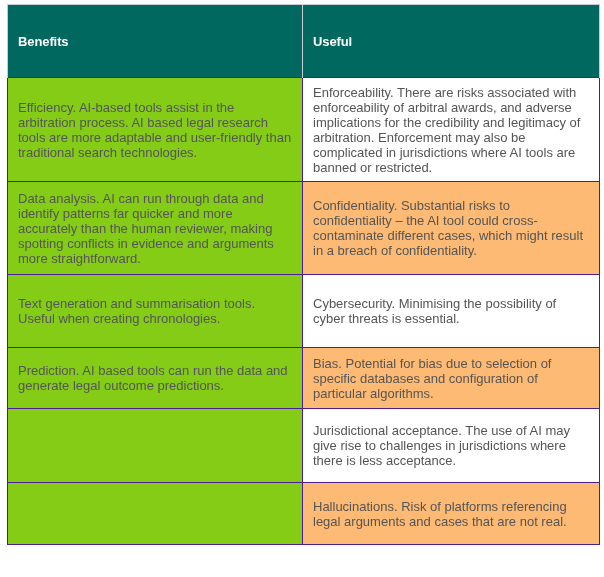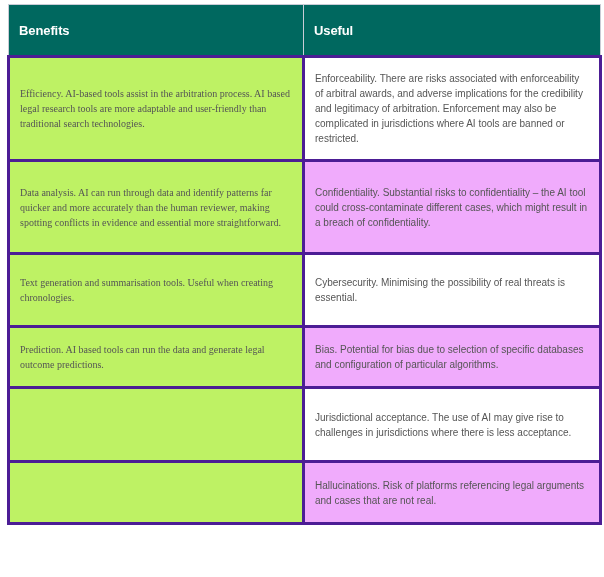--- a/index.html
+++ b/index.html
@@ -24,37 +24,37 @@
     }
     col.c1 { width: 295px; }
     col.c2 { width: 297px; }
     th {
       background: #00685f;
       color: #ffffff;
       font-weight: bold;
       font-size: 13px;
       text-align: left;
       height: 48px;
-      padding: 1px 10px;
+      padding: 12px 10px;
       border: 1px solid #c9ccd6;
       border-bottom: none;
       letter-spacing: -0.1px;
     }
     td {
-      font-size: 10px;
+      font-size: 13px;
       line-height: 15px;
       color: #555555;
       vertical-align: middle;
       padding: 0 10px;
-      border: 3px solid #4c1d95;
+      border: 1px solid #4c1d95;
       letter-spacing: 0;
     }
-    td.benefit { background: #bef264; font-family: Liberation Serif, serif; }
+    td.benefit { background: #84cc16; }
     td.risk { background: #ffffff; }
-    tr.alt td.risk { background: #f0abfc; }
+    tr.alt td.risk { background: #fdba74; }
     tr.r1 { height: 104px; }
     tr.r2 { height: 93px; }
     tr.r3 { height: 73px; }
     tr.r4 { height: 61px; }
     tr.r5 { height: 74px; }
     tr.r6 { height: 62px; }
     tr.r7 { height: 63px; }
   </style>
 </head>
 <body>
@@ -70,26 +70,26 @@
         <th>Benefits</th>
         <th>Useful</th>
       </tr>
     </thead>
     <tbody>
       <tr class="r1">
         <td class="benefit">Efficiency. AI-based tools assist in the arbitration process. AI based legal research tools are more adaptable and user-friendly than traditional search technologies.</td>
         <td class="risk">Enforceability. There are risks associated with enforceability of arbitral awards, and adverse implications for the credibility and legitimacy of arbitration. Enforcement may also be complicated in jurisdictions where AI tools are banned or restricted.</td>
       </tr>
       <tr class="r2 alt">
-        <td class="benefit">Data analysis. AI can run through data and identify patterns far quicker and more accurately than the human reviewer, making spotting conflicts in evidence and essential more straightforward.</td>
+        <td class="benefit">Data analysis. AI can run through data and identify patterns far quicker and more accurately than the human reviewer, making spotting conflicts in evidence and arguments more straightforward.</td>
         <td class="risk">Confidentiality. Substantial risks to confidentiality – the AI tool could cross-contaminate different cases, which might result in a breach of confidentiality.</td>
       </tr>
       <tr class="r3">
         <td class="benefit">Text generation and summarisation tools. Useful when creating chronologies.</td>
-        <td class="risk">Cybersecurity. Minimising  the possibility of real threats is essential.</td>
+        <td class="risk">Cybersecurity. Minimising  the possibility of cyber threats is essential.</td>
       </tr>
       <tr class="r4 alt">
         <td class="benefit">Prediction. AI based tools can run the data and generate legal outcome predictions.</td>
         <td class="risk">Bias. Potential for bias due to selection of specific databases and configuration of particular algorithms.</td>
       </tr>
       <tr class="r5">
         <td class="benefit"></td>
         <td class="risk">Jurisdictional acceptance. The use of AI may give rise to challenges in jurisdictions where there is less acceptance.</td>
       </tr>
       <tr class="r6 alt">

